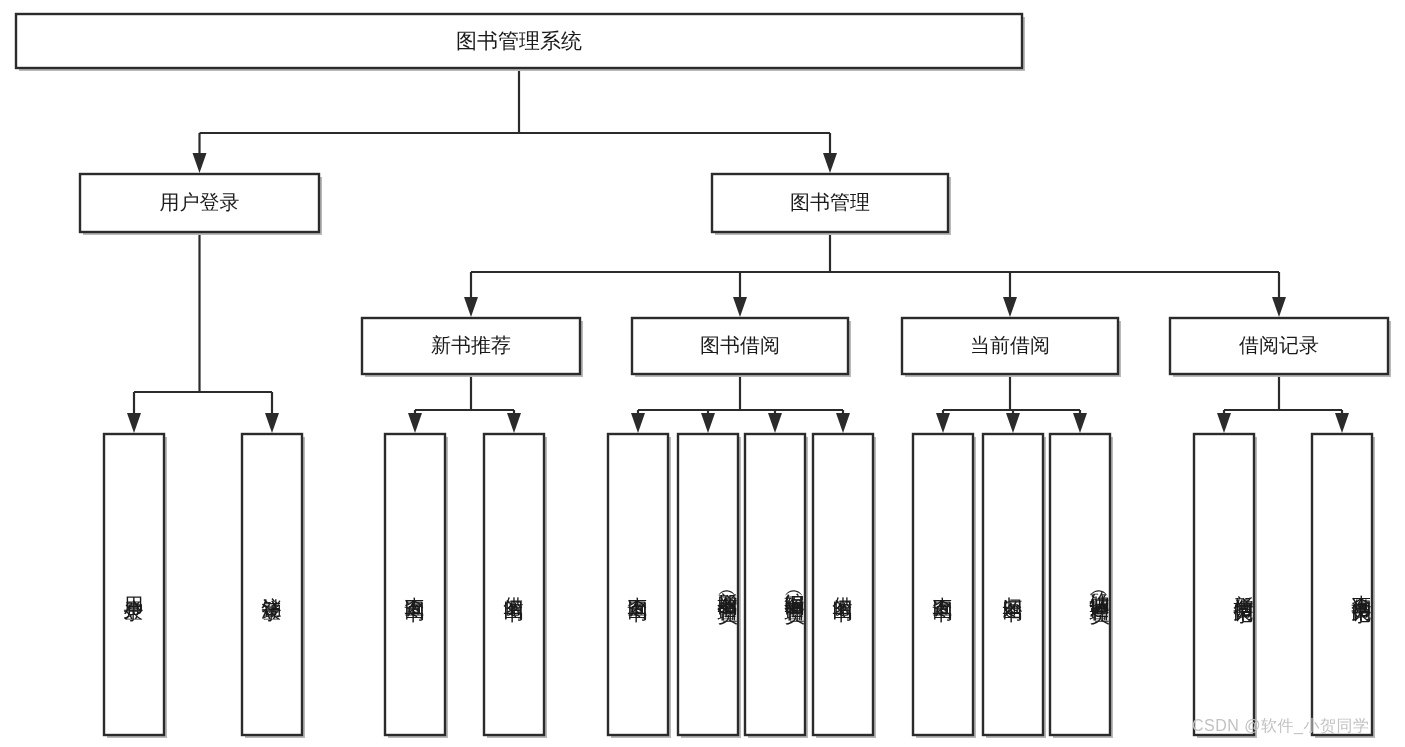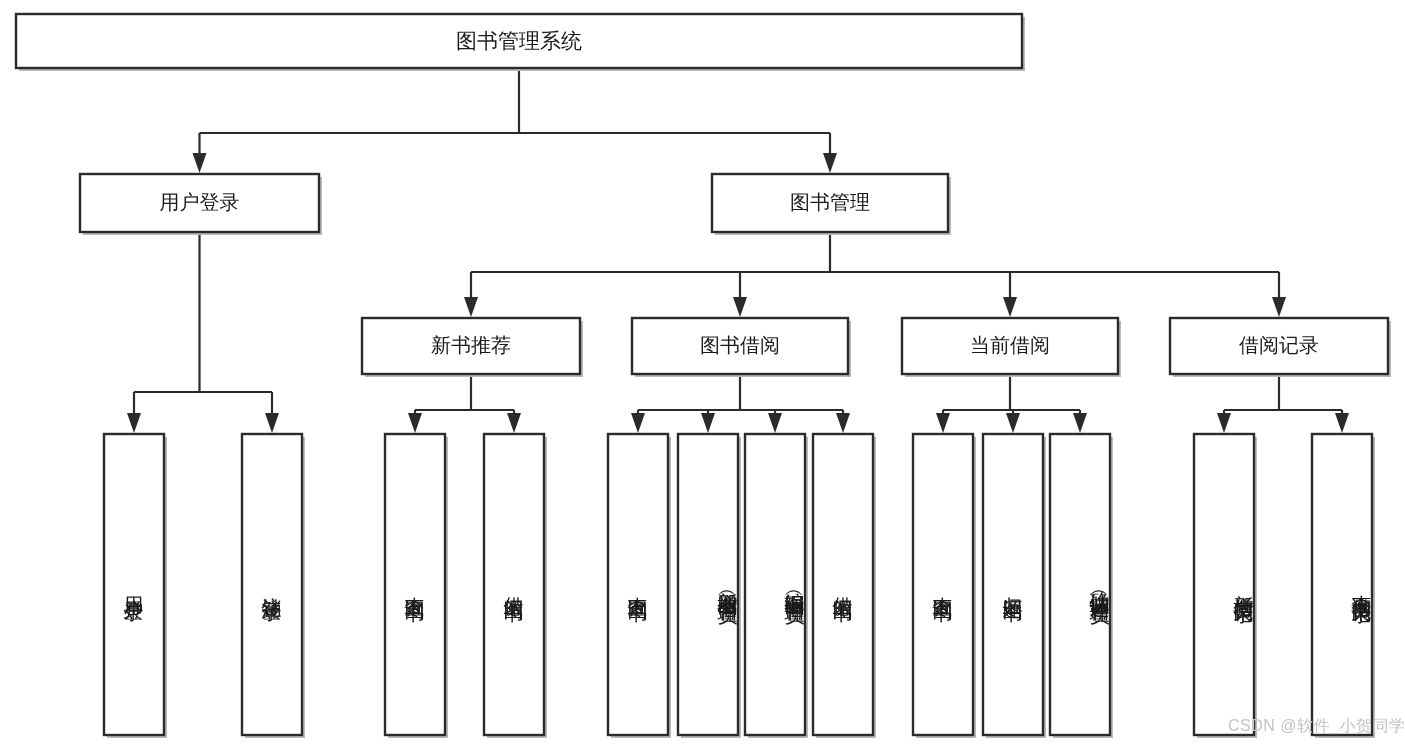--- a/index.html
+++ b/index.html
@@ -77,21 +77,20 @@
   .vtext.center-v {
     align-items: center;
   }
   .watermark {
     position: absolute;
     font-family: "Liberation Sans", "DejaVu Sans", sans-serif;
     font-size: 16px;
     color: #c2c2c2;
     white-space: nowrap;
     letter-spacing: 0.5px;
-    padding-left: 36px;
   }
 </style>
 </head>
 <body>
 
 <div id="diagram-root">
 
   <svg id="flow-svg" viewBox="0 0 1405 747">
     <g id="connectors-layer">
         <path d="M 519 68 L 519 133" class="connector"></path>

